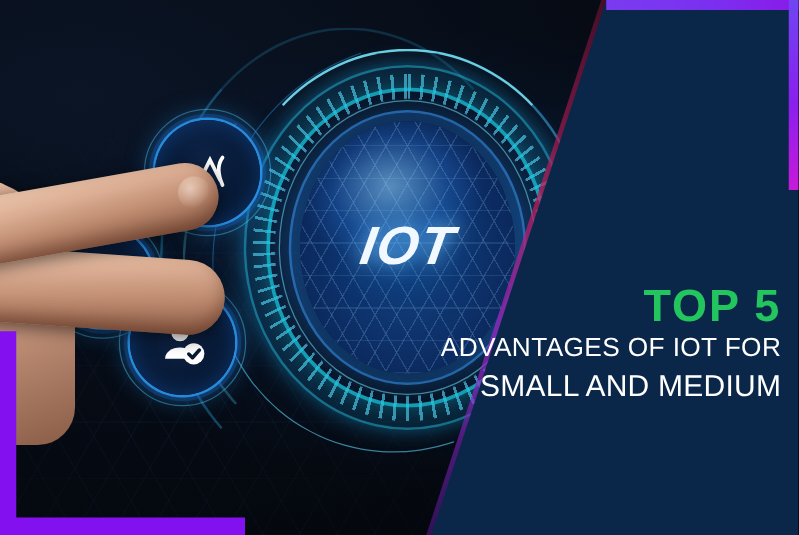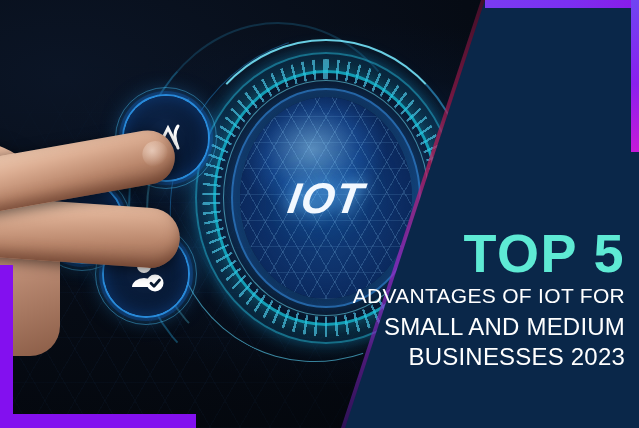--- a/index.html
+++ b/index.html
@@ -189,21 +189,21 @@
     background:#8310ef;
   }
 
   
   .copy{
     position:absolute;right:14px;top:228px;width:430px;
     text-align:right;
     z-index:6;
   }
   .t-top5{
-    color:#5eead4;font-size:54px;font-weight:700;line-height:.95;
+    color:#22c55e;font-size:36px;font-weight:700;line-height:.95;
     letter-spacing:1.5px;margin:0 0 6px 0;
   }
   .t-sub{
     color:#ffffff;font-size:21px;font-weight:400;line-height:1.05;
     letter-spacing:.3px;margin:0 0 7px 0;
   }
   .t-bold1,.t-bold2{
     color:#ffffff;font-size:24px;font-weight:400;line-height:1.08;
     letter-spacing:.2px;margin:0 0 4px 0;
   }
@@ -276,16 +276,15 @@
 
   <div class="bar-top"></div>
   <div class="bar-right"></div>
   <div class="bracket-v"></div>
   <div class="bracket-h"></div>
 
   <div class="copy">
     <div class="t-top5">TOP 5</div>
     <div class="t-sub">ADVANTAGES OF IOT FOR</div>
     <div class="t-bold1">SMALL AND MEDIUM</div>
-    <div class="t-bold2">BUSINESSES 2023</div>
   </div>
 
 </div>
 
 </body></html>

